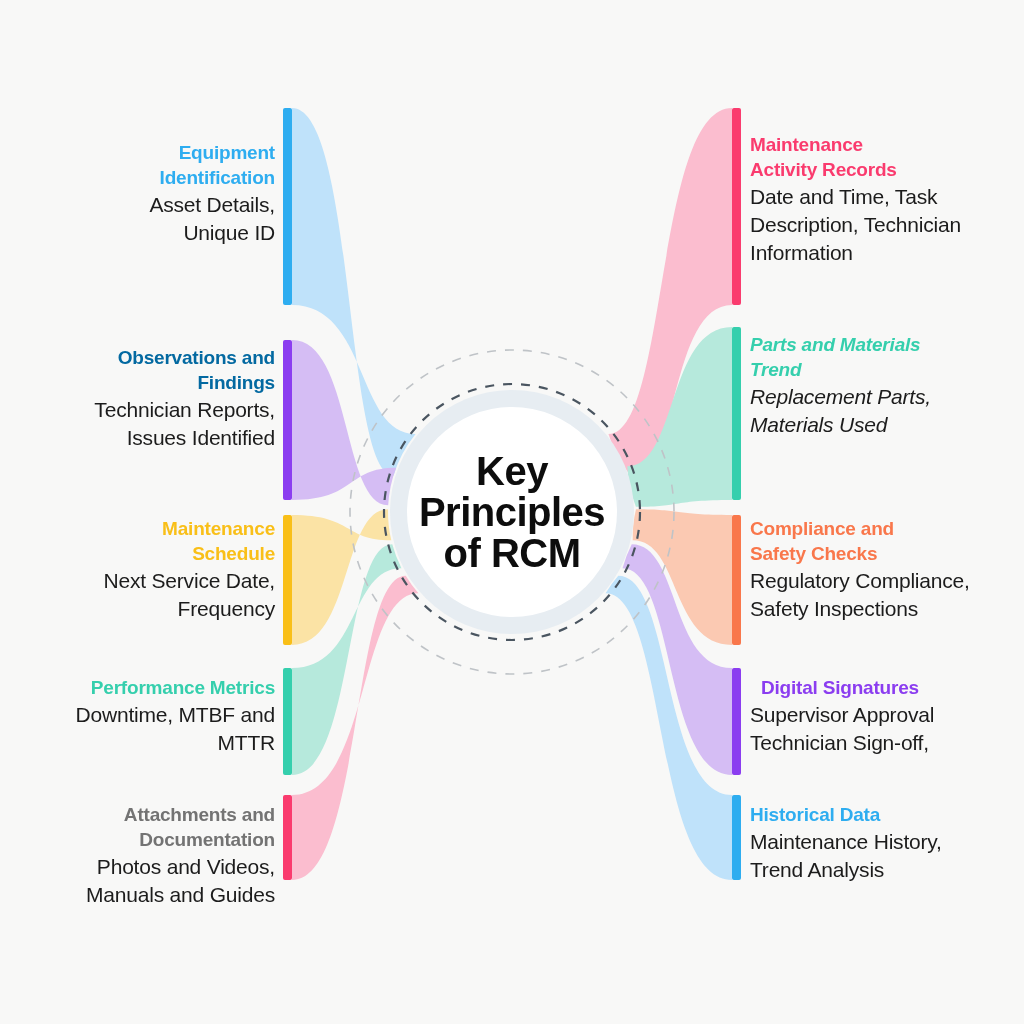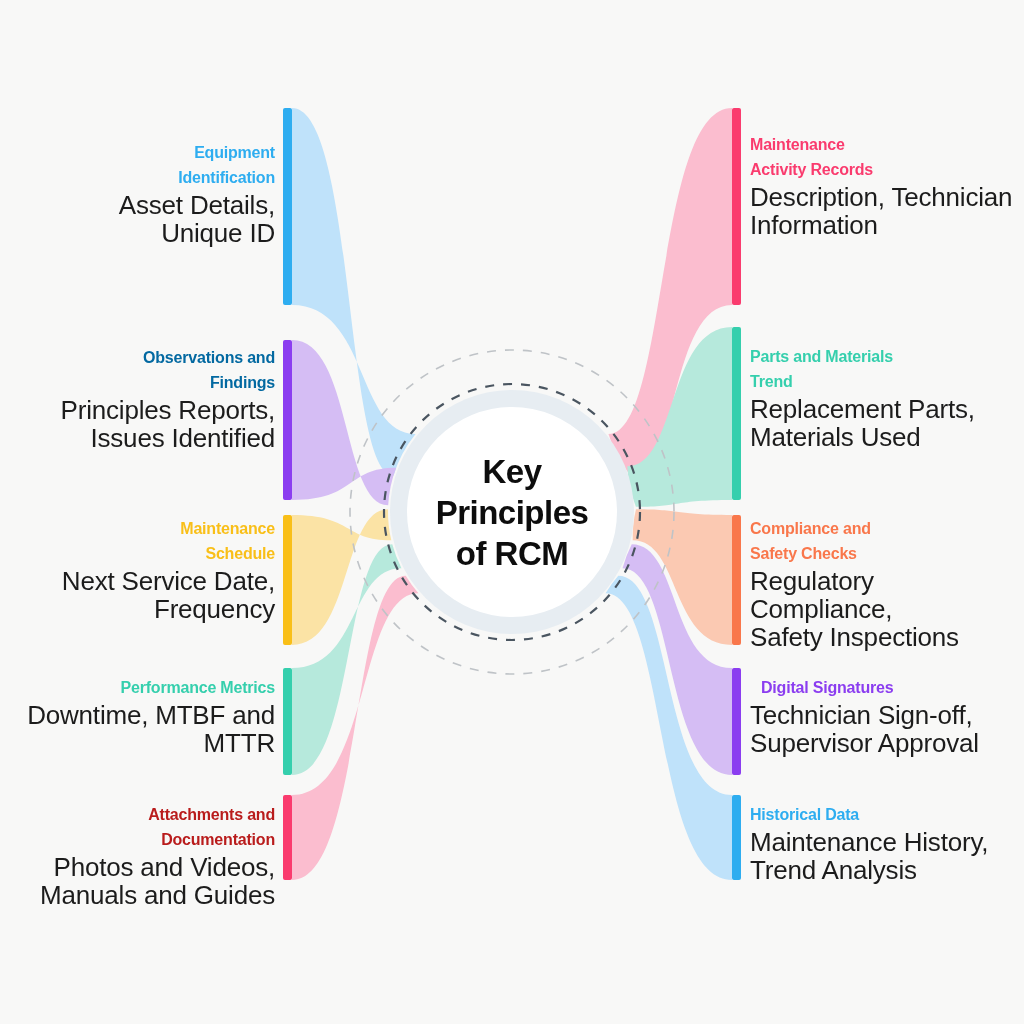--- a/index.html
+++ b/index.html
@@ -31,40 +31,40 @@
     box-sizing: border-box;
   }
   .label-left {
     text-align: right;
   }
   .label-right {
     text-align: left;
   }
   .lbl-title {
     font-weight: bold;
-    font-size: 16px;
+    font-size: 19px;
     line-height: 25px;
     letter-spacing: -0.2px;
     margin: 0 0 1px 0;
   }
   .lbl-desc {
-    font-size: 26px;
+    font-size: 21px;
     line-height: 28px;
     color: #1c1c1c;
     letter-spacing: -0.2px;
     margin: 0;
   }
   .center-title {
     position: absolute;
     left: 50%;
     top: 50%;
     transform: translate(-50%, -50%);
     width: 230px;
     text-align: center;
-    font-size: 33px;
+    font-size: 40px;
     line-height: 41px;
     font-weight: bold;
     color: #0d0d0d;
     letter-spacing: -0.5px;
   }
 </style>
 </head>
 <body>
 
 <div id="stage">
@@ -119,21 +119,21 @@
           <div>Asset Details,</div>
           <div>Unique ID</div>
         </div>
       </div>
       <div class="label label-left" style="top: 345px; left: 10px; width: 265px;">
         <div class="lbl-title" style="color: #0369a1;">
           <div>Observations and</div>
           <div>Findings</div>
         </div>
         <div class="lbl-desc">
-          <div>Principles Reports,</div>
+          <div>Technician Reports,</div>
           <div>Issues Identified</div>
         </div>
       </div>
       <div class="label label-left" style="top: 516px; left: 10px; width: 265px;">
         <div class="lbl-title" style="color: rgb(249, 191, 24);">
           <div>Maintenance</div>
           <div>Schedule</div>
         </div>
         <div class="lbl-desc">
           <div>Next Service Date,</div>
@@ -143,42 +143,43 @@
       <div class="label label-left" style="top: 675px; left: 10px; width: 265px;">
         <div class="lbl-title" style="color: rgb(53, 207, 173);">
           <div>Performance Metrics</div>
         </div>
         <div class="lbl-desc">
           <div>Downtime, MTBF and</div>
           <div>MTTR</div>
         </div>
       </div>
       <div class="label label-left" style="top: 802px; left: 10px; width: 265px;">
-        <div class="lbl-title" style="color: #b91c1c;">
+        <div class="lbl-title" style="color: #737373;">
           <div>Attachments and</div>
           <div>Documentation</div>
         </div>
         <div class="lbl-desc">
           <div>Photos and Videos,</div>
           <div>Manuals and Guides</div>
         </div>
       </div>
     </div>
   <div id="labels-right">
       <div class="label label-right" style="top: 132px; left: 750px; width: 272px;">
         <div class="lbl-title" style="color: rgb(250, 59, 110);">
           <div>Maintenance</div>
           <div>Activity Records</div>
         </div>
         <div class="lbl-desc">
+          <div>Date and Time, Task</div>
           <div>Description, Technician</div>
           <div>Information</div>
         </div>
       </div>
-      <div class="label label-right" style="top: 344px; left: 750px; width: 272px;">
+      <div class="label label-right" style="top: 332px; left: 750px; width: 272px; font-style: italic;">
         <div class="lbl-title" style="color: rgb(53, 207, 173);">
           <div>Parts and Materials</div>
           <div>Trend</div>
         </div>
         <div class="lbl-desc">
           <div>Replacement Parts,</div>
           <div>Materials Used</div>
         </div>
       </div>
       <div class="label label-right" style="top: 516px; left: 750px; width: 272px;">
@@ -189,22 +190,22 @@
         <div class="lbl-desc">
           <div>Regulatory Compliance,</div>
           <div>Safety Inspections</div>
         </div>
       </div>
       <div class="label label-right" style="top: 675px; left: 750px; width: 272px;">
         <div class="lbl-title" style="color: rgb(139, 61, 240); margin-left: 11px;">
           <div>Digital Signatures</div>
         </div>
         <div class="lbl-desc">
+          <div>Supervisor Approval</div>
           <div>Technician Sign-off,</div>
-          <div>Supervisor Approval</div>
         </div>
       </div>
       <div class="label label-right" style="top: 802px; left: 750px; width: 272px;">
         <div class="lbl-title" style="color: rgb(46, 173, 240);">
           <div>Historical Data</div>
         </div>
         <div class="lbl-desc">
           <div>Maintenance History,</div>
           <div>Trend Analysis</div>
         </div>

